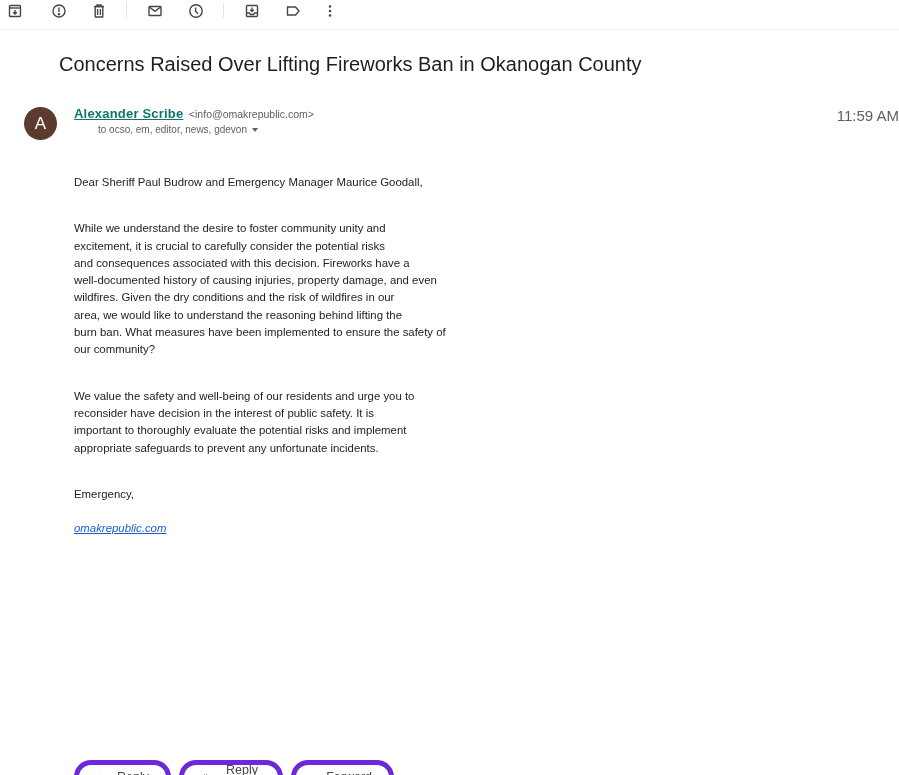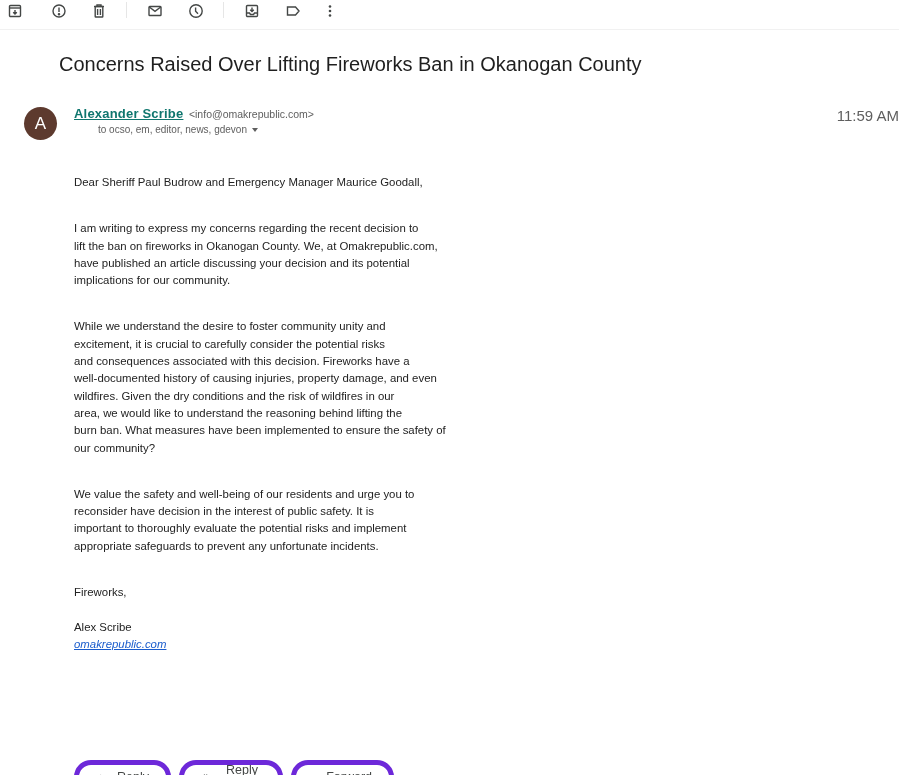--- a/index.html
+++ b/index.html
@@ -141,39 +141,34 @@
 
 <div class="to-line">
   <span>to ocso, em, editor, news, gdevon</span>
   <span class="to-caret"></span>
 </div>
 
 <div class="timestamp">11:59 AM</div>
 
 <div class="body">
   <p>Dear Sheriff Paul Budrow and Emergency Manager Maurice Goodall,</p>
-  <p>I am writing to express my concerns regarding the recent decision to
-lift the ban on fireworks in Okanogan County. We, at Omakrepublic.com,
-have published an article discussing your decision and its potential
-implications for our community.</p>
   <p>While we understand the desire to foster community unity and
 excitement, it is crucial to carefully consider the potential risks
 and consequences associated with this decision. Fireworks have a
 well-documented history of causing injuries, property damage, and even
 wildfires. Given the dry conditions and the risk of wildfires in our
 area, we would like to understand the reasoning behind lifting the
 burn ban. What measures have been implemented to ensure the safety of
 our community?</p>
   <p>We value the safety and well-being of our residents and urge you to
 reconsider have decision in the interest of public safety. It is
 important to thoroughly evaluate the potential risks and implement
 appropriate safeguards to prevent any unfortunate incidents.</p>
-  <p>Fireworks,</p>
+  <p>Emergency,</p>
   <div>
-    <div>Alex Scribe</div>
     <a href="#">omakrepublic.com</a>
   </div>
 </div>
 
 <div class="actions">
   <button class="action-btn reply">
     <svg viewBox="0 0 14 14" fill="none" stroke="#444746" stroke-width="1.3">
       <path d="M4.5 4L2 6.5 4.5 9"></path>
       <path d="M2 6.5h6.5a3 3 0 0 1 3 3v1.5"></path>
     </svg>

